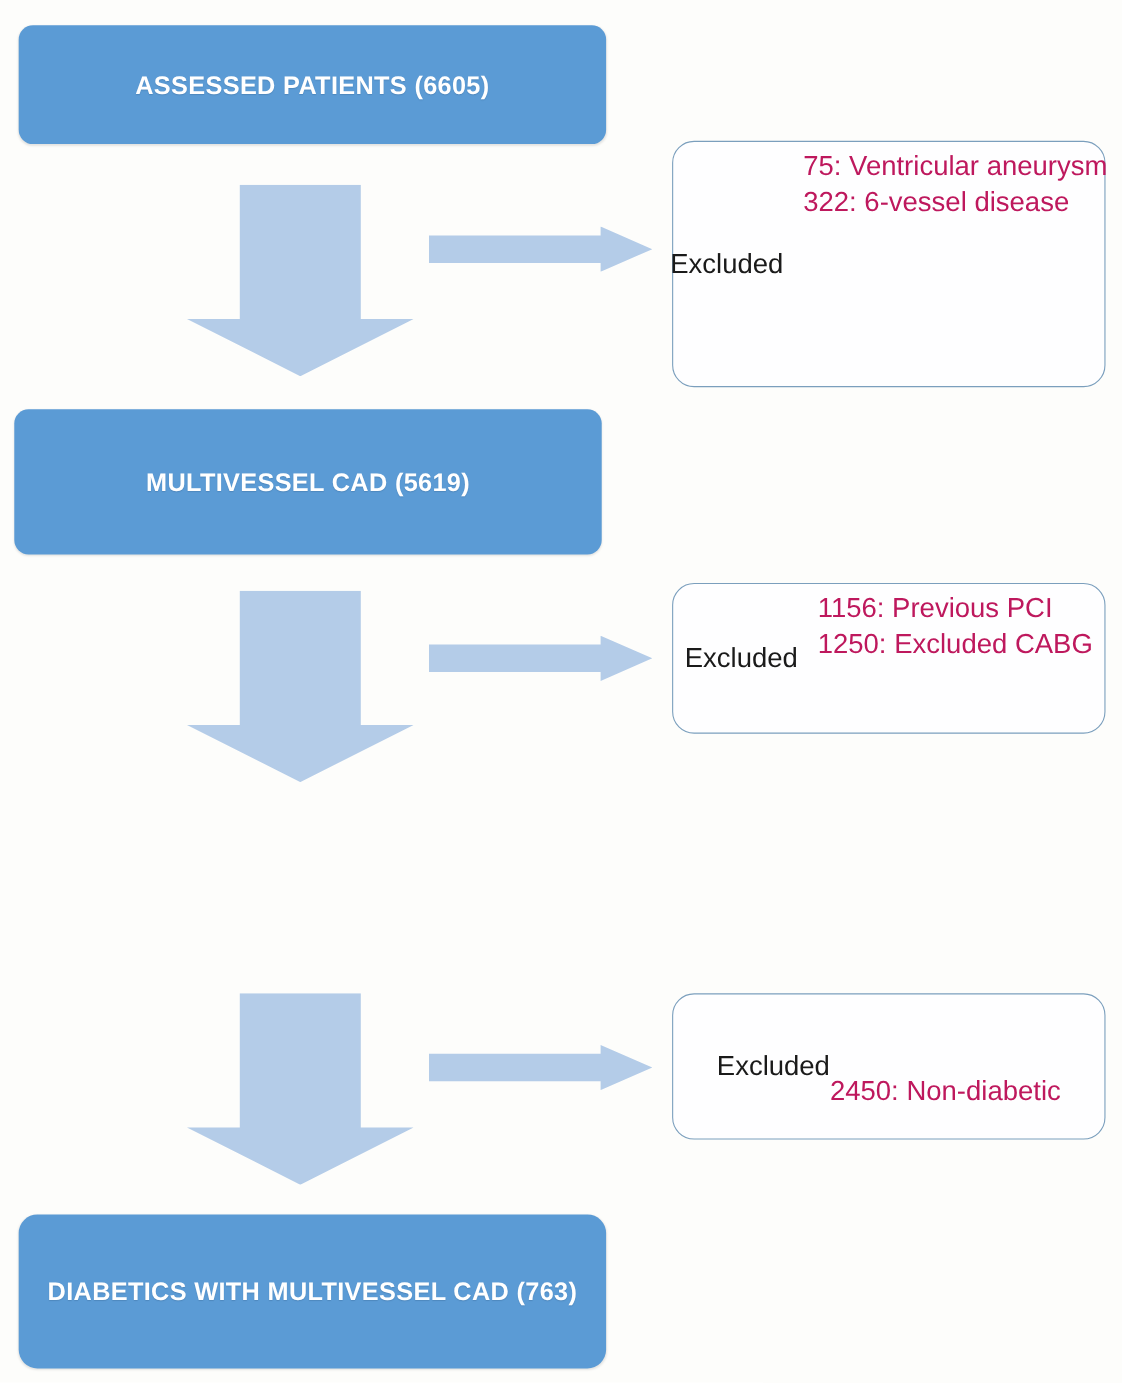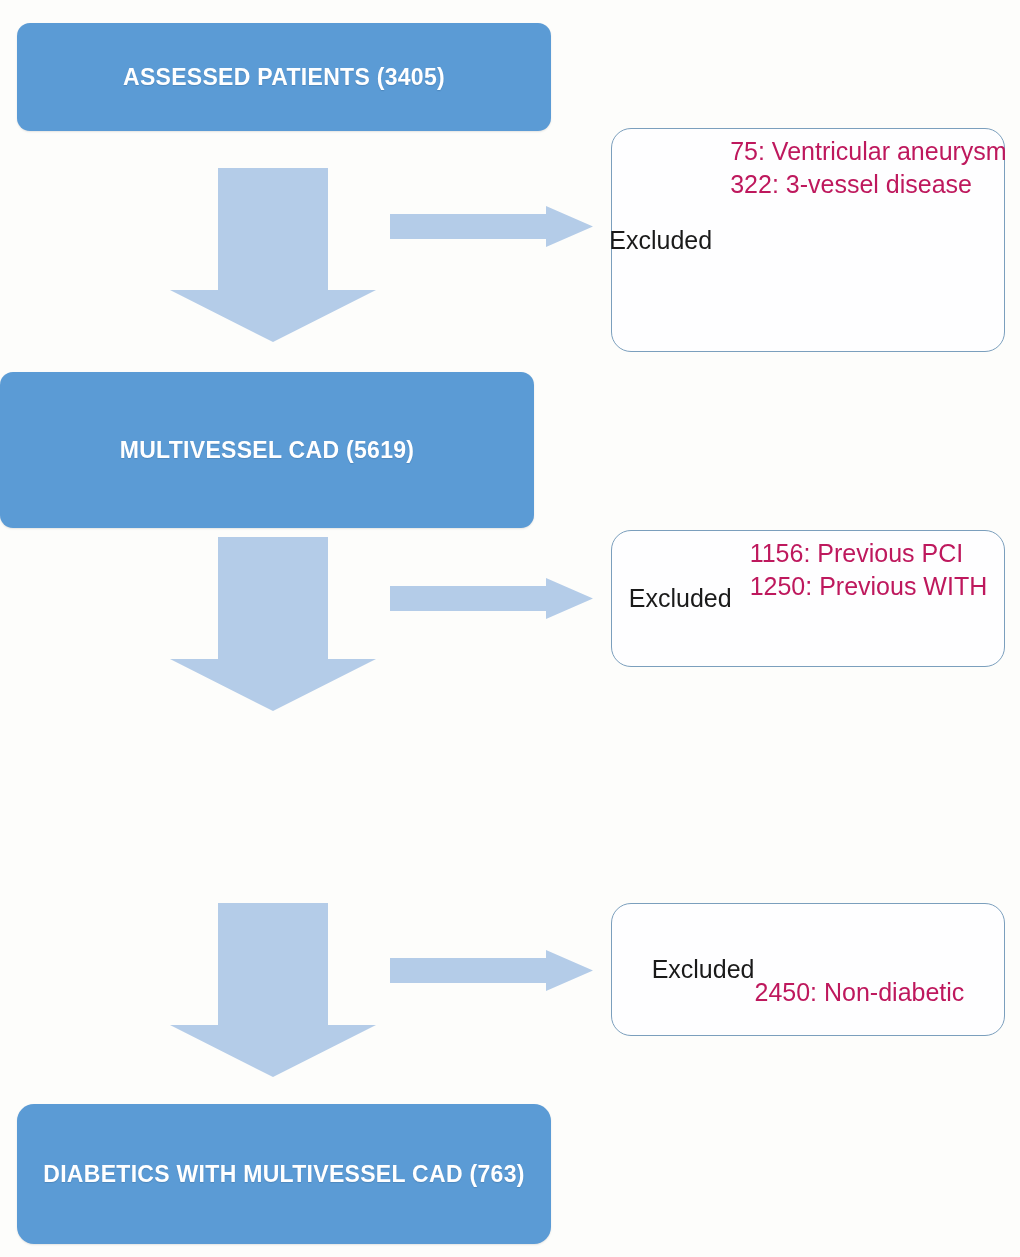--- a/index.html
+++ b/index.html
@@ -94,64 +94,64 @@
     width: 100%;
     height: 100%;
   }
 </style>
 </head>
 <body>
 
 <div id="canvas">
 
   <div class="stage-box" style="left:17px; top:23px; width:534px; height:108px;">
-    <span class="stage-label">ASSESSED PATIENTS (3405)</span>
+    <span class="stage-label">ASSESSED PATIENTS (6605)</span>
   </div>
 
   <div class="arrow-down" style="left:170px; top:168px; width:206px; height:174px;">
     <svg viewBox="0 0 206 174" preserveAspectRatio="none" aria-hidden="true">
       <polygon points="48,0 158,0 158,122 206,122 103,174 0,122 48,122" fill="#b4cce8"></polygon>
     </svg>
   </div>
 
   <div class="arrow-right" style="left:390px; top:206px; width:203px; height:41px;">
     <svg viewBox="0 0 203 41" preserveAspectRatio="none" aria-hidden="true">
       <polygon points="0,8 156,8 156,0 203,20.5 156,41 156,33 0,33" fill="#b4cce8"></polygon>
     </svg>
   </div>
 
   <div class="excl-box" style="left:611px; top:128px; width:394px; height:224px;">
     <div class="excl-title">Excluded</div>
     <ul class="excl-list">
       <li class="excl-item">75: Ventricular aneurysm</li>
-      <li class="excl-item">322: 3-vessel disease</li>
+      <li class="excl-item">322: 6-vessel disease</li>
     </ul>
   </div>
 
-  <div class="stage-box" style="left:0; top:372px; width:534px; height:156px;">
+  <div class="stage-box" style="left:13px; top:372px; width:534px; height:132px;">
     <span class="stage-label">MULTIVESSEL CAD (5619)</span>
   </div>
 
   <div class="arrow-down" style="left:170px; top:537px; width:206px; height:174px;">
     <svg viewBox="0 0 206 174" preserveAspectRatio="none" aria-hidden="true">
       <polygon points="48,0 158,0 158,122 206,122 103,174 0,122 48,122" fill="#b4cce8"></polygon>
     </svg>
   </div>
 
   <div class="arrow-right" style="left:390px; top:578px; width:203px; height:41px;">
     <svg viewBox="0 0 203 41" preserveAspectRatio="none" aria-hidden="true">
       <polygon points="0,8 156,8 156,0 203,20.5 156,41 156,33 0,33" fill="#b4cce8"></polygon>
     </svg>
   </div>
 
   <div class="excl-box" style="left:611px; top:530px; width:394px; height:137px;">
     <div class="excl-title">Excluded</div>
     <ul class="excl-list">
       <li class="excl-item">1156: Previous PCI</li>
-      <li class="excl-item">1250: Previous WITH</li>
+      <li class="excl-item">1250: Excluded CABG</li>
     </ul>
   </div>
 
 
   <div class="arrow-down" style="left:170px; top:903px; width:206px; height:174px;">
     <svg viewBox="0 0 206 174" preserveAspectRatio="none" aria-hidden="true">
       <polygon points="48,0 158,0 158,122 206,122 103,174 0,122 48,122" fill="#b4cce8"></polygon>
     </svg>
   </div>
 

